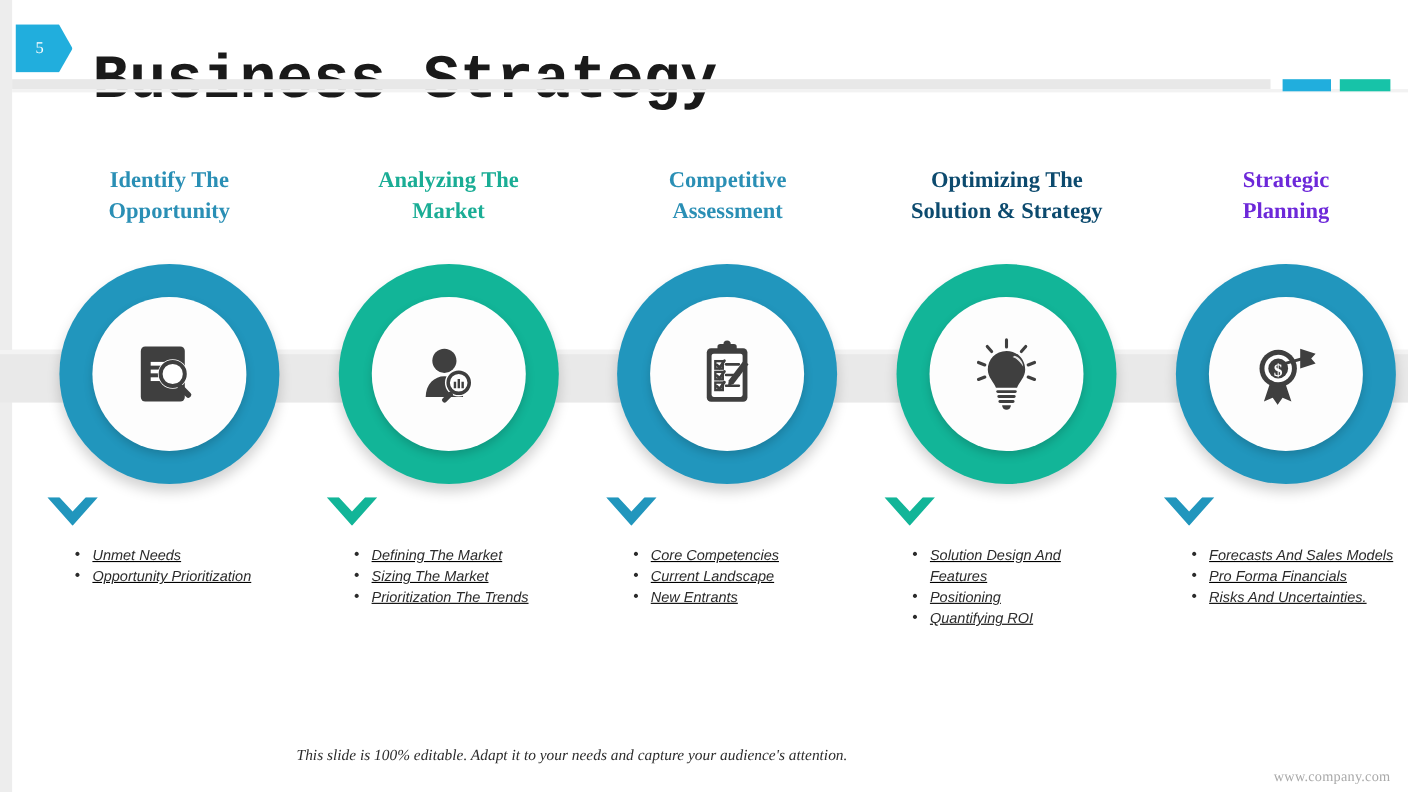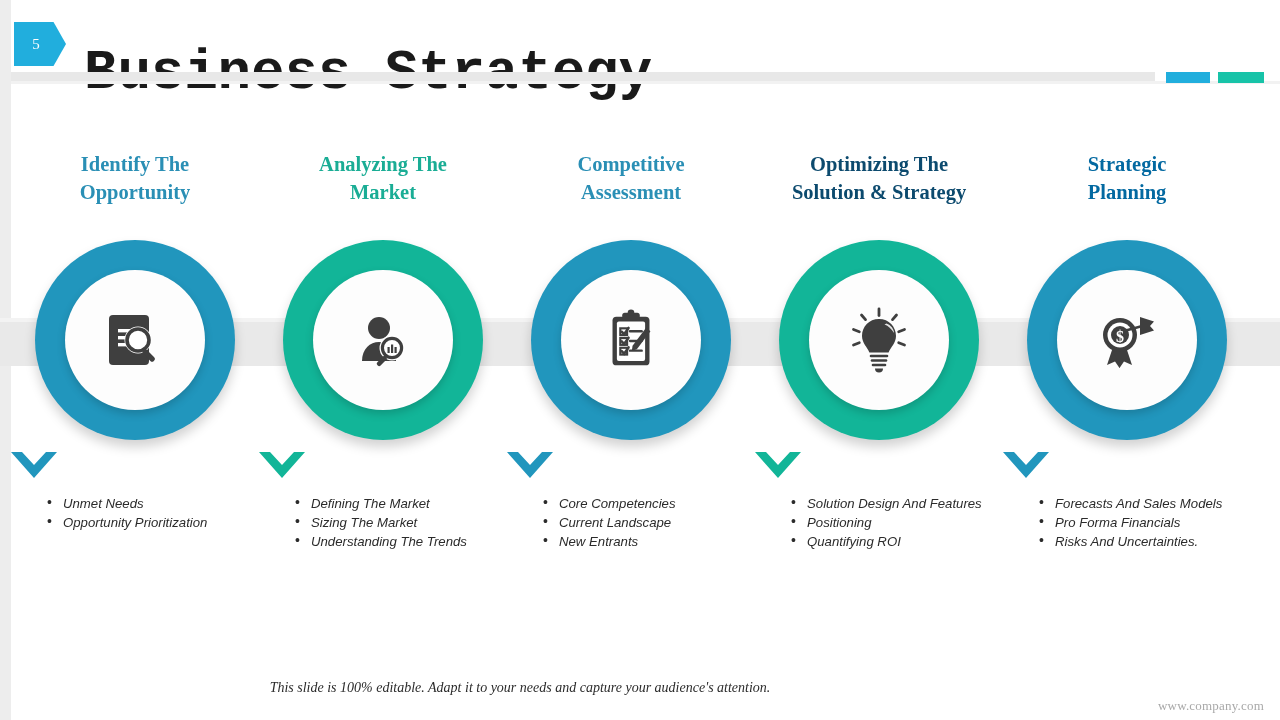--- a/index.html
+++ b/index.html
@@ -106,20 +106,21 @@
     position: absolute;
     left: 11px; top: 150px;
     width: 1269px;
     height: 520px;
     display: flex;
     flex-direction: row;
   }
   .col {
     width: 248px;
     position: relative;
+    padding-left: 32px;
   }
 
   .col-title {
     text-align: center;
     font-family: "Liberation Serif", serif;
     font-weight: bold;
     font-size: 20.5px;
     line-height: 28px;
     padding: 0 6px;
     box-sizing: border-box;
@@ -155,23 +156,24 @@
 
   
   .chev {
     width: 46px;
     height: 26px;
     margin: 12px auto 0 auto;
   }
 
   
   .bullets {
-    margin: 12px 0 0 16px;
+    margin: 12px 0 0 5px;
     padding: 0 8px 0 18px;
     list-style: none;
+    text-decoration: underline;
   }
   .bullets li {
     position: relative;
     font-family: "Liberation Sans", sans-serif;
     font-style: italic;
     font-size: 13.2px;
     line-height: 19px;
     color: #2b2b2b;
     padding-left: 18px;
     margin-bottom: 0;
@@ -275,21 +277,21 @@
             <rect x="33.5" y="52" width="4.6" height="12" rx="2" fill="#3f3f3f" transform="rotate(45 35.8 58)"></rect>
           </svg>
         </div>
       </div>
       <svg class="chev" viewBox="0 0 46 26">
         <path fill="#12b598" d="M0 0 L23 26 L46 0 L35 0 L23 13 L11 0 Z"></path>
       </svg>
       <ul class="bullets">
         <li>Defining The Market</li>
         <li>Sizing The Market</li>
-        <li>Understanding The Trends</li>
+        <li>Prioritization The Trends</li>
       </ul>
     </div>
 
     <div class="col">
       <div class="col-title" style="color: rgb(42, 143, 181);">
         <div>Competitive</div>
         <div>Assessment</div>
       </div>
       <div class="circle-wrap">
         <div class="ring" style="background: rgb(33, 150, 189);"></div>
@@ -361,21 +363,21 @@
         <path fill="#12b598" d="M0 0 L23 26 L46 0 L35 0 L23 13 L11 0 Z"></path>
       </svg>
       <ul class="bullets">
         <li>Solution Design And Features</li>
         <li>Positioning</li>
         <li>Quantifying ROI</li>
       </ul>
     </div>
 
     <div class="col">
-      <div class="col-title" style="color: #0369a1;">
+      <div class="col-title" style="color: #6d28d9;">
         <div>Strategic</div>
         <div>Planning</div>
       </div>
       <div class="circle-wrap">
         <div class="ring" style="background: rgb(33, 150, 189);"></div>
         <div class="inner">
           <svg width="74" height="74" viewBox="0 0 74 74">
             <path fill="#3f3f3f" d="M23 44 l-6 18 l8 -3.5 l4.5 6.5 l6 -17 z"></path>
             <path fill="#3f3f3f" d="M36 44 l6 18 l-8 -3.5 l-4.5 6.5 l-6 -17 z"></path>
             <circle cx="30" cy="32" r="17" fill="#3f3f3f"></circle>

